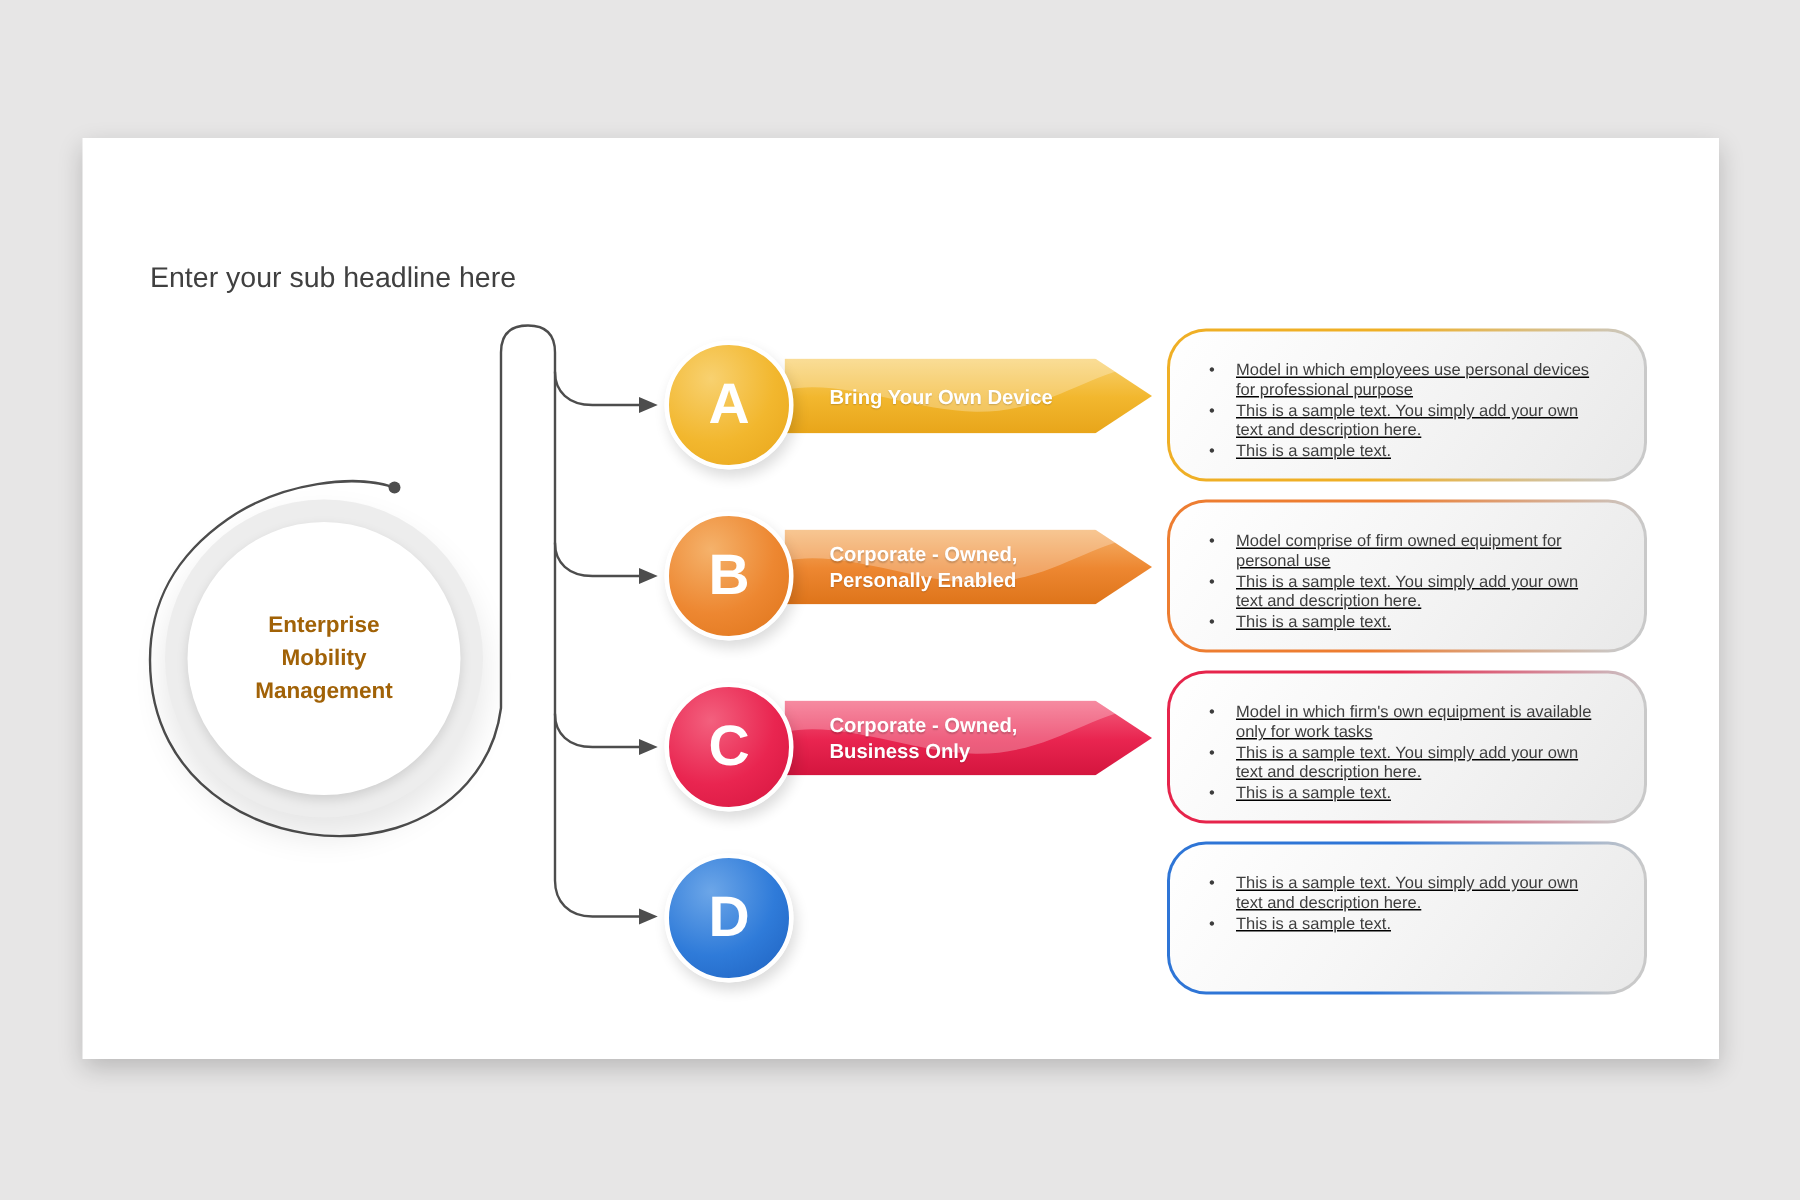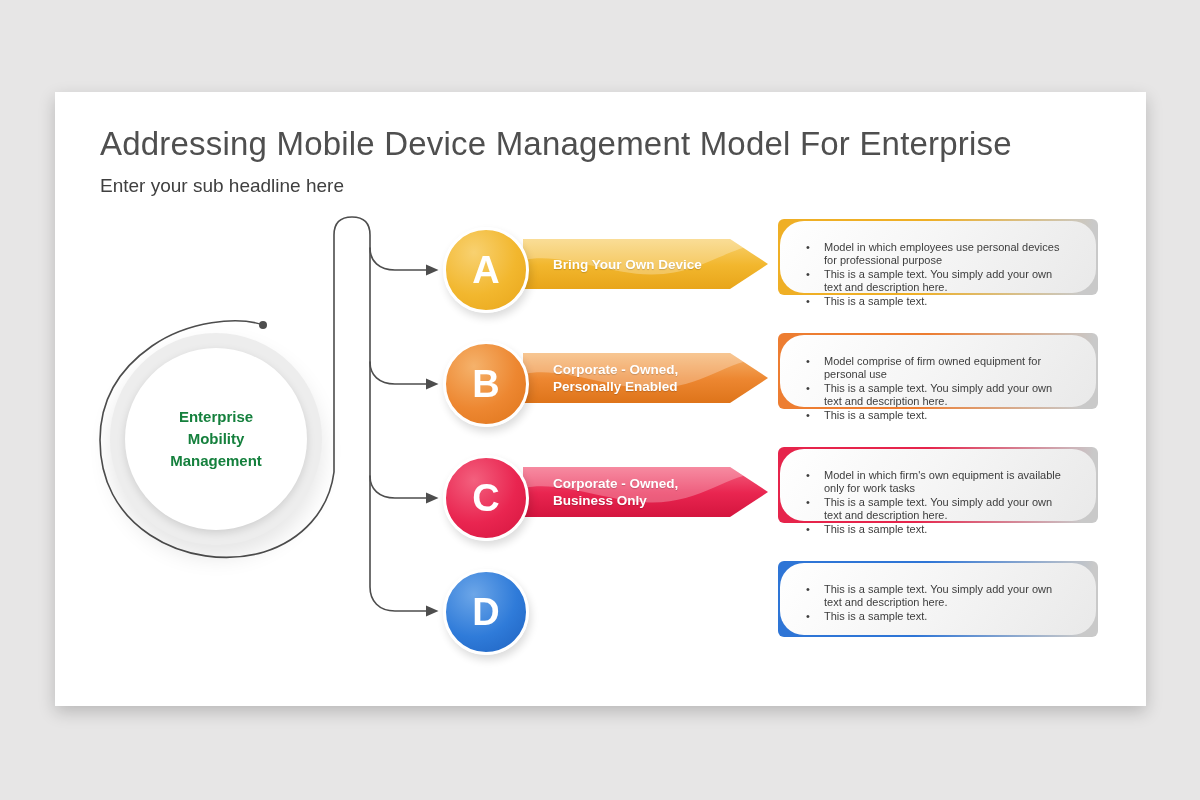--- a/index.html
+++ b/index.html
@@ -30,21 +30,21 @@
   
   .emm-ring {
     position:absolute; left:55px; top:241px; width:212px; height:212px; border-radius:50%;
     background:#ededed; box-shadow:0 12px 22px rgba(0,0,0,.10);
   }
   .emm-inner {
     position:absolute; inset:15px; border-radius:50%; background:#fff;
     box-shadow:0 3px 8px rgba(0,0,0,.13);
     display:flex; align-items:center; justify-content:center; text-align:center;
   }
-  .emm-label { font-weight:bold; font-size:15px; line-height:22px; color:#15803d; }
+  .emm-label { font-weight:bold; font-size:15px; line-height:22px; color:#a16207; }
   .emm-label span { display:block; }
 
   
   .row { position:absolute; left:0; width:1091px; height:114px; }
   .row-0 { top:121px; } .row-1 { top:235px; } .row-2 { top:349px; } .row-3 { top:463px; }
 
   .badge {
     position:absolute; left:388px; top:14px; width:86px; height:86px; border-radius:50%;
     background:radial-gradient(circle at 35% 28%, var(--c-light), var(--c-base) 55%, var(--c-dark) 100%);
     border:3px solid #fff;
@@ -61,40 +61,40 @@
   .banner-wave { position:absolute; inset:0; width:100%; height:100%; }
   .banner-label {
     position:absolute; left:30px; top:0; height:100%;
     display:flex; flex-direction:column; justify-content:center;
     color:#fff; font-weight:bold; font-size:13.5px; line-height:17px;
     text-shadow:0 1px 1px rgba(0,0,0,.18); white-space:nowrap;
   }
   .banner-label span:empty { display:none; }
 
   .desc {
-    position:absolute; left:723px; top:6px; width:320px; height:76px;
-    border-radius:6px; padding:2px;
+    position:absolute; left:723px; top:6px; width:320px; height:102px;
+    border-radius:26px; padding:2px;
     background:linear-gradient(100deg, var(--c-border) 0%, var(--c-border) 45%, #C9C9C9 95%);
+    text-decoration:underline;
   }
   .desc-inner {
     width:100%; height:100%; border-radius:24px;
     background:linear-gradient(125deg, #ffffff 0%, #f6f6f6 45%, #e9e9e9 100%);
     padding:20px 24px 0 20px;
   }
   ul.bullets { list-style:none; font-size:11px; line-height:13px; color:var(--text-color,#3D3D3D); }
   ul.bullets li { position:relative; padding-left:24px; margin-bottom:1px; }
   ul.bullets li::before { content:"\2022"; position:absolute; left:6px; }
 </style>
 </head>
 <body>
 
 <div class="stage">
   <div class="slide">
 
-    <h1 class="title">Addressing Mobile Device Management Model For Enterprise</h1>
     <div class="subtitle">Enter your sub headline here</div>
 
     <svg class="connector" viewBox="0 0 1091 614">
       <path class="line" d="M 208 233
            C 183 224, 133 229, 97 254
            C 61 279, 45 310, 45 348
            C 45 388, 62 421, 95 443
            C 128 465, 172 471, 209 460
            C 247 448, 274 419, 279 380
            L 279 143

